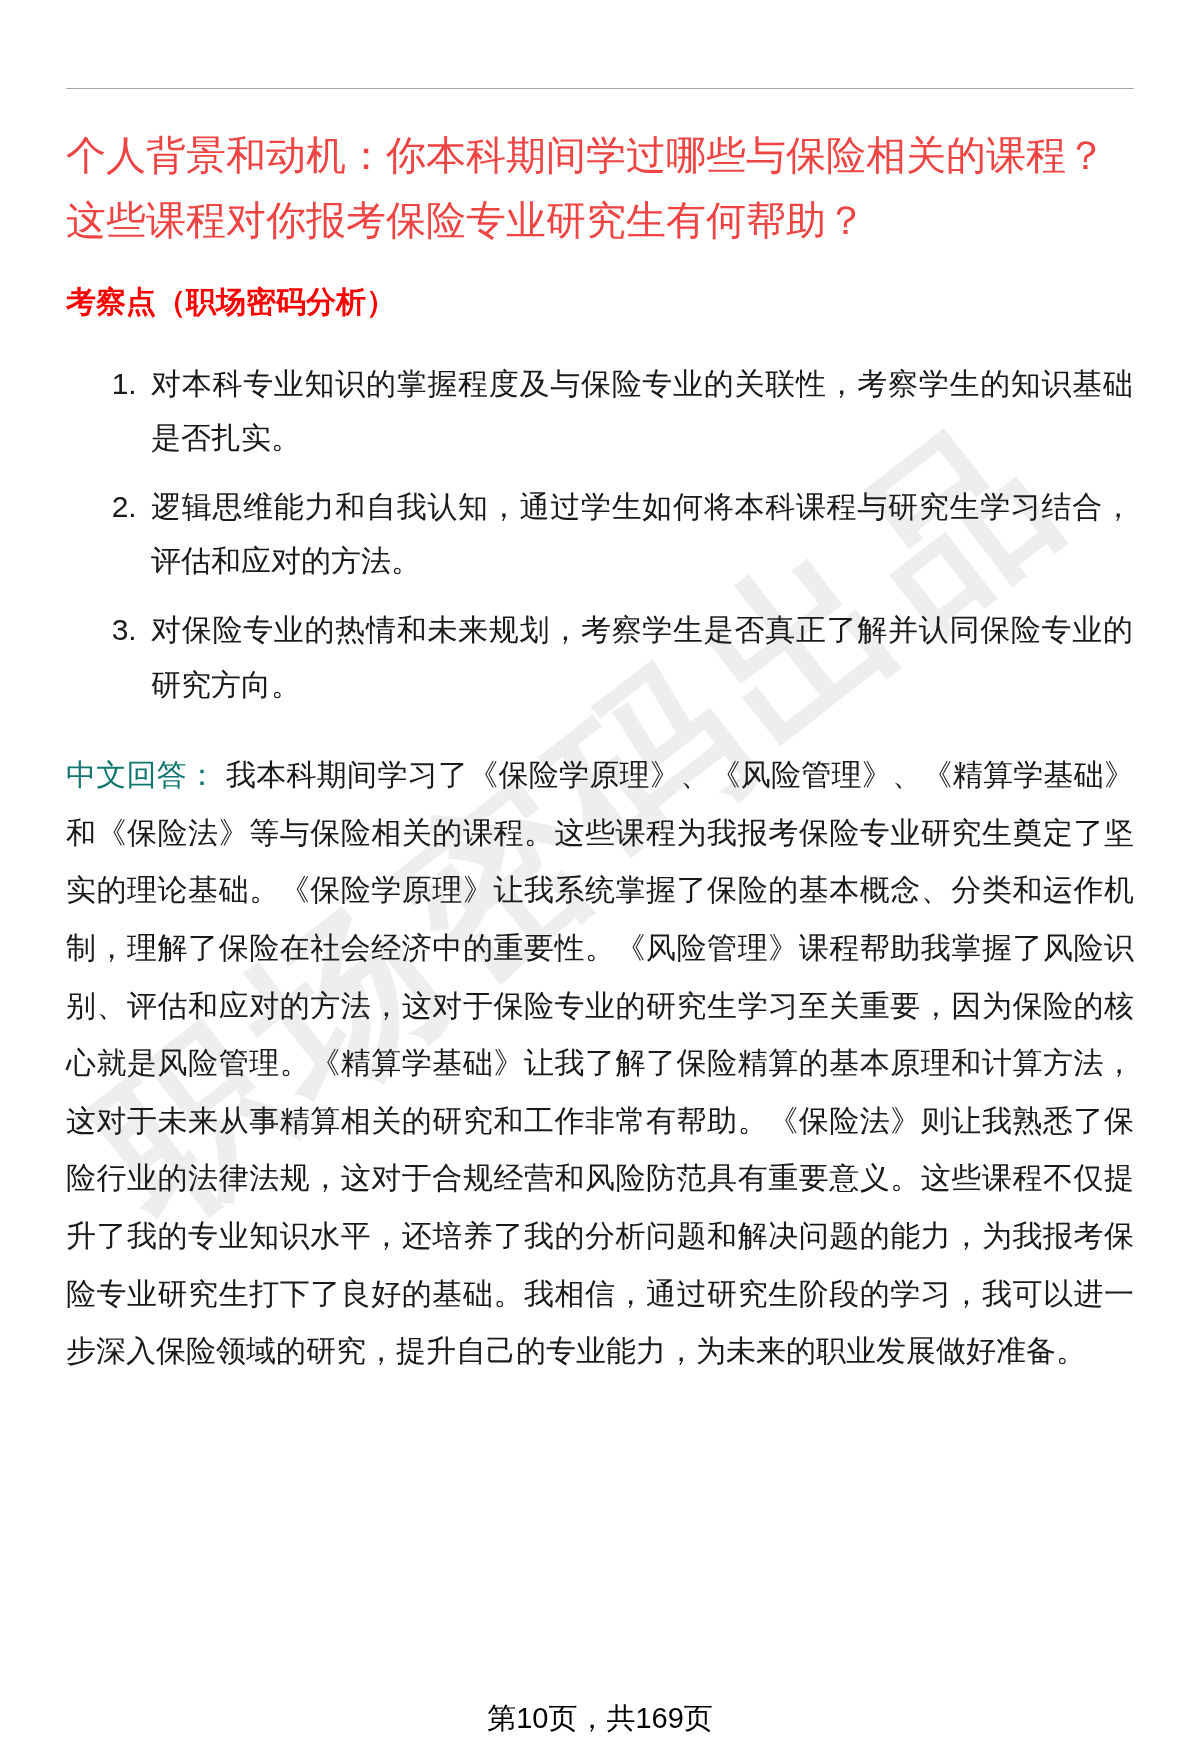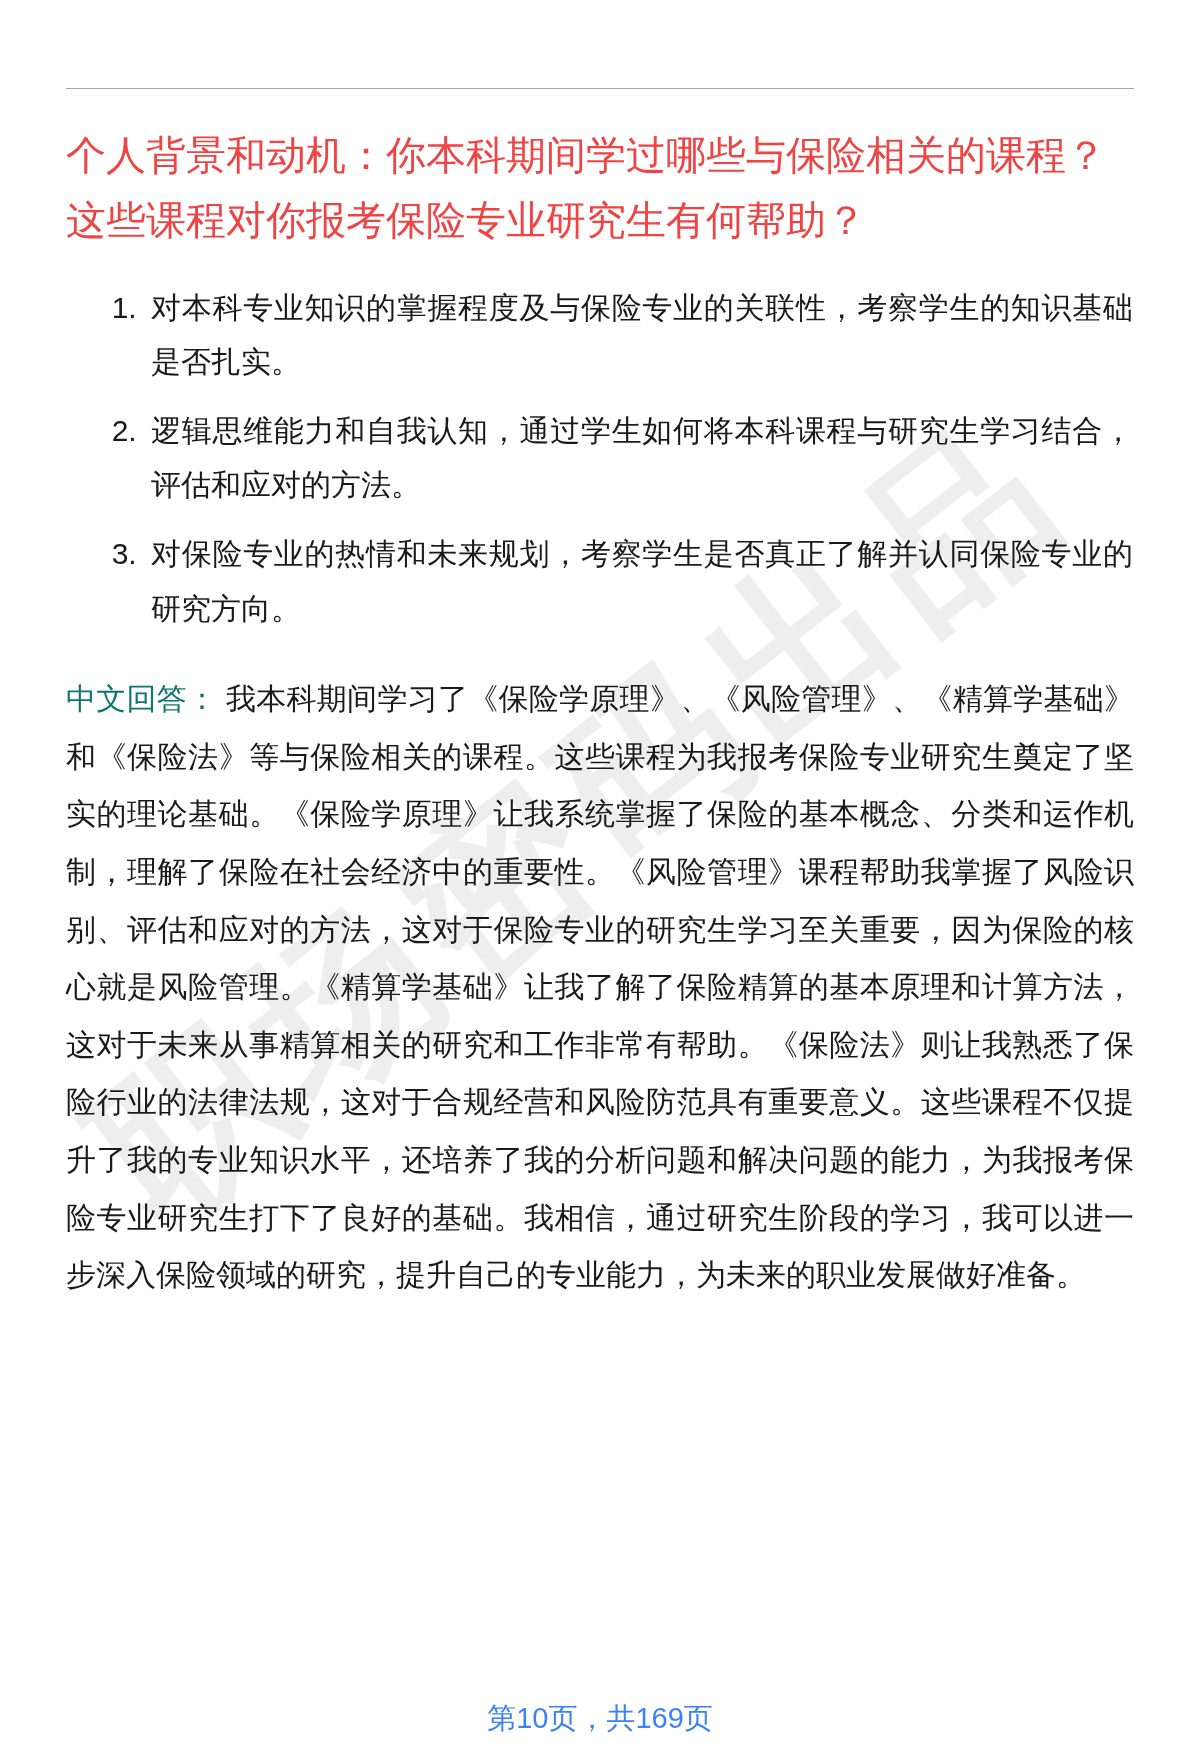--- a/index.html
+++ b/index.html
@@ -66,21 +66,21 @@
     text-align: justify;
   }
   .label { color: #0f766e; }
   .footer {
     position: absolute;
     left: 0;
     right: 0;
     bottom: 16px;
     text-align: center;
     font-size: 29px;
-    color: #3b82f6;
+    color: #000000;
     z-index: 1;
   }
   .watermark {
     position: absolute;
     top: 820px;
     left: 580px;
     transform: translate(-50%, -50%) rotate(-38deg);
     font-size: 178px;
     font-weight: 700;
     color: #8f8f8f;
@@ -96,20 +96,21 @@
 
 <div class="watermark">职场密码出品</div>
 
 <div class="page">
 
 
   <hr class="divider">
 
   <h2 class="question">个人背景和动机：你本科期间学过哪些与保险相关的课程？这些课程对你报考保险专业研究生有何帮助？</h2>
 
+  <h3 class="section-title">考察点（职场密码分析）</h3>
 
   <ol class="points">
     <li>
       <span>对本科专业知识的掌握程度及与保险专业的关联性，考察学生的知识基础是否扎实。</span>
     </li>
     <li>
       <span>逻辑思维能力和自我认知，通过学生如何将本科课程与研究生学习结合，评估和应对的方法。</span>
     </li>
     <li>
       <span>对保险专业的热情和未来规划，考察学生是否真正了解并认同保险专业的研究方向。</span>

